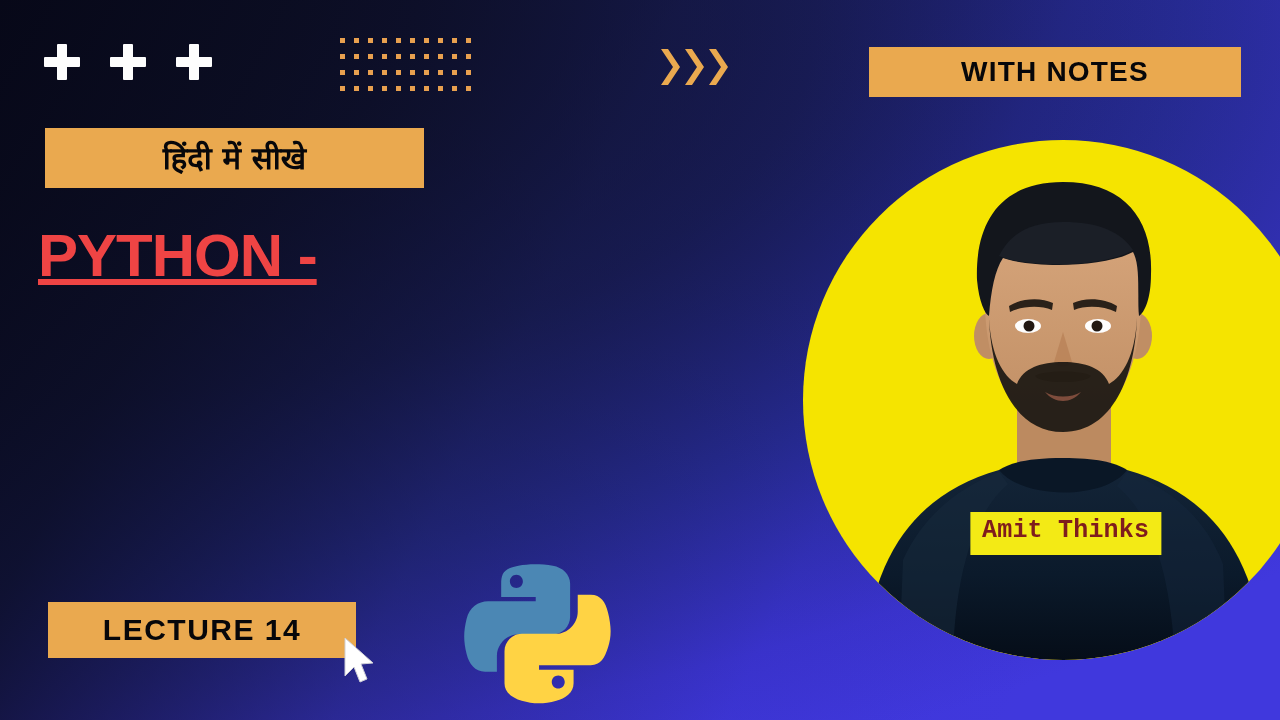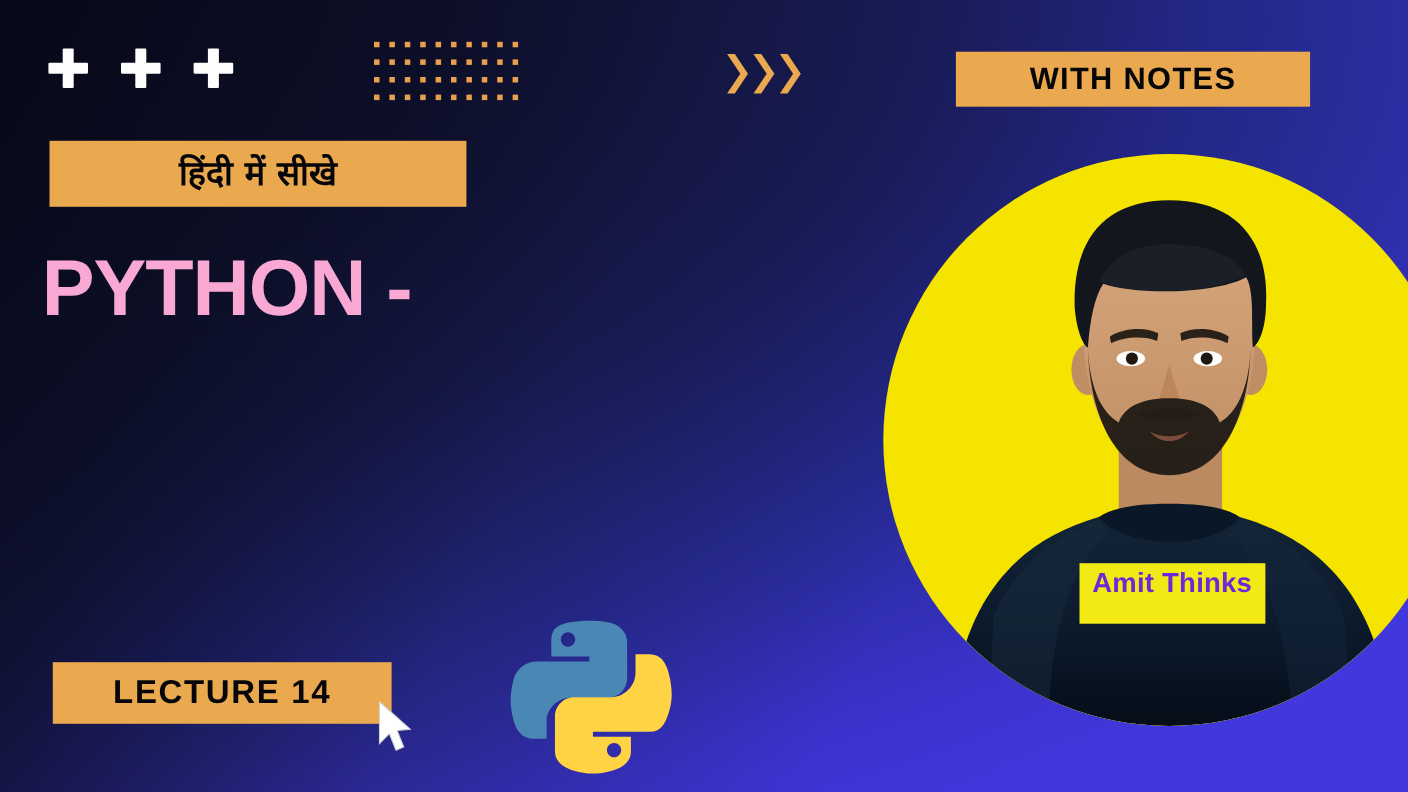--- a/index.html
+++ b/index.html
@@ -35,45 +35,45 @@
   
   .chevs{position:absolute;left:660px;top:46px;display:flex;gap:2px;}
   .chev{width:22px;height:42px;}
 
   
   .badge{
     position:absolute;background:#eaa94f;color:#07070a;
     display:flex;align-items:center;justify-content:center;
     font-weight:800;letter-spacing:.5px;line-height:1;
   }
-  #badge-notes{left:869px;top:47px;width:322px;height:50px;font-size:28px;letter-spacing:1.2px;}
+  #badge-notes{left:869px;top:47px;width:372px;height:50px;font-size:28px;letter-spacing:1.2px;}
   #badge-hindi{left:45px;top:128px;width:379px;height:60px;font-size:31px;font-weight:700;
     font-family:"DejaVu Sans","Liberation Sans",sans-serif;letter-spacing:0;}
   #badge-lecture{left:48px;top:602px;width:308px;height:56px;font-size:30px;letter-spacing:1.5px;}
 
   
   .headline{position:absolute;left:38px;top:222px;width:620px;
-    color:#f9a8d4;font-weight:800;font-size:72px;line-height:1.12;
-    letter-spacing:-1px;text-transform:uppercase;}
+    color:#ef4444;font-weight:800;font-size:60px;line-height:1.12;
+    letter-spacing:-1px;text-transform:uppercase;text-decoration:underline;}
   .headline .l2{display:block;}
   .subhead{position:absolute;left:38px;top:478px;color:#ffffff;
     font-weight:700;font-size:60px;letter-spacing:.5px;line-height:1;text-transform:uppercase;}
 
   
   .pylogo{position:absolute;left:460px;top:556px;width:152px;height:152px;}
 
   
   .circle-wrap{position:absolute;left:803px;top:140px;width:520px;height:520px;}
   .circle{position:absolute;inset:0;border-radius:50%;background:#f5e400;overflow:hidden;}
   .person{position:absolute;left:0;top:0;width:100%;height:100%;}
   .shirt-tag{
     position:absolute;left:50.5%;top:71.5%;transform:translateX(-50%);
-    background:#f3ea15;color:#6d28d9;font-weight:700;font-size:25px;
-    padding:4px 12px 22px;letter-spacing:.2px;white-space:nowrap;
-    font-family:Liberation Sans, sans-serif;
+    background:#f3ea15;color:#7f1d1d;font-weight:700;font-size:25px;
+    padding:4px 12px 10px;letter-spacing:.2px;white-space:nowrap;
+    font-family:Liberation Mono, monospace;
   }
 
   
   .cursor{position:absolute;left:342px;top:636px;width:34px;height:50px;}
 </style>
 </head>
 <body>
 
 <div id="stage">
 

